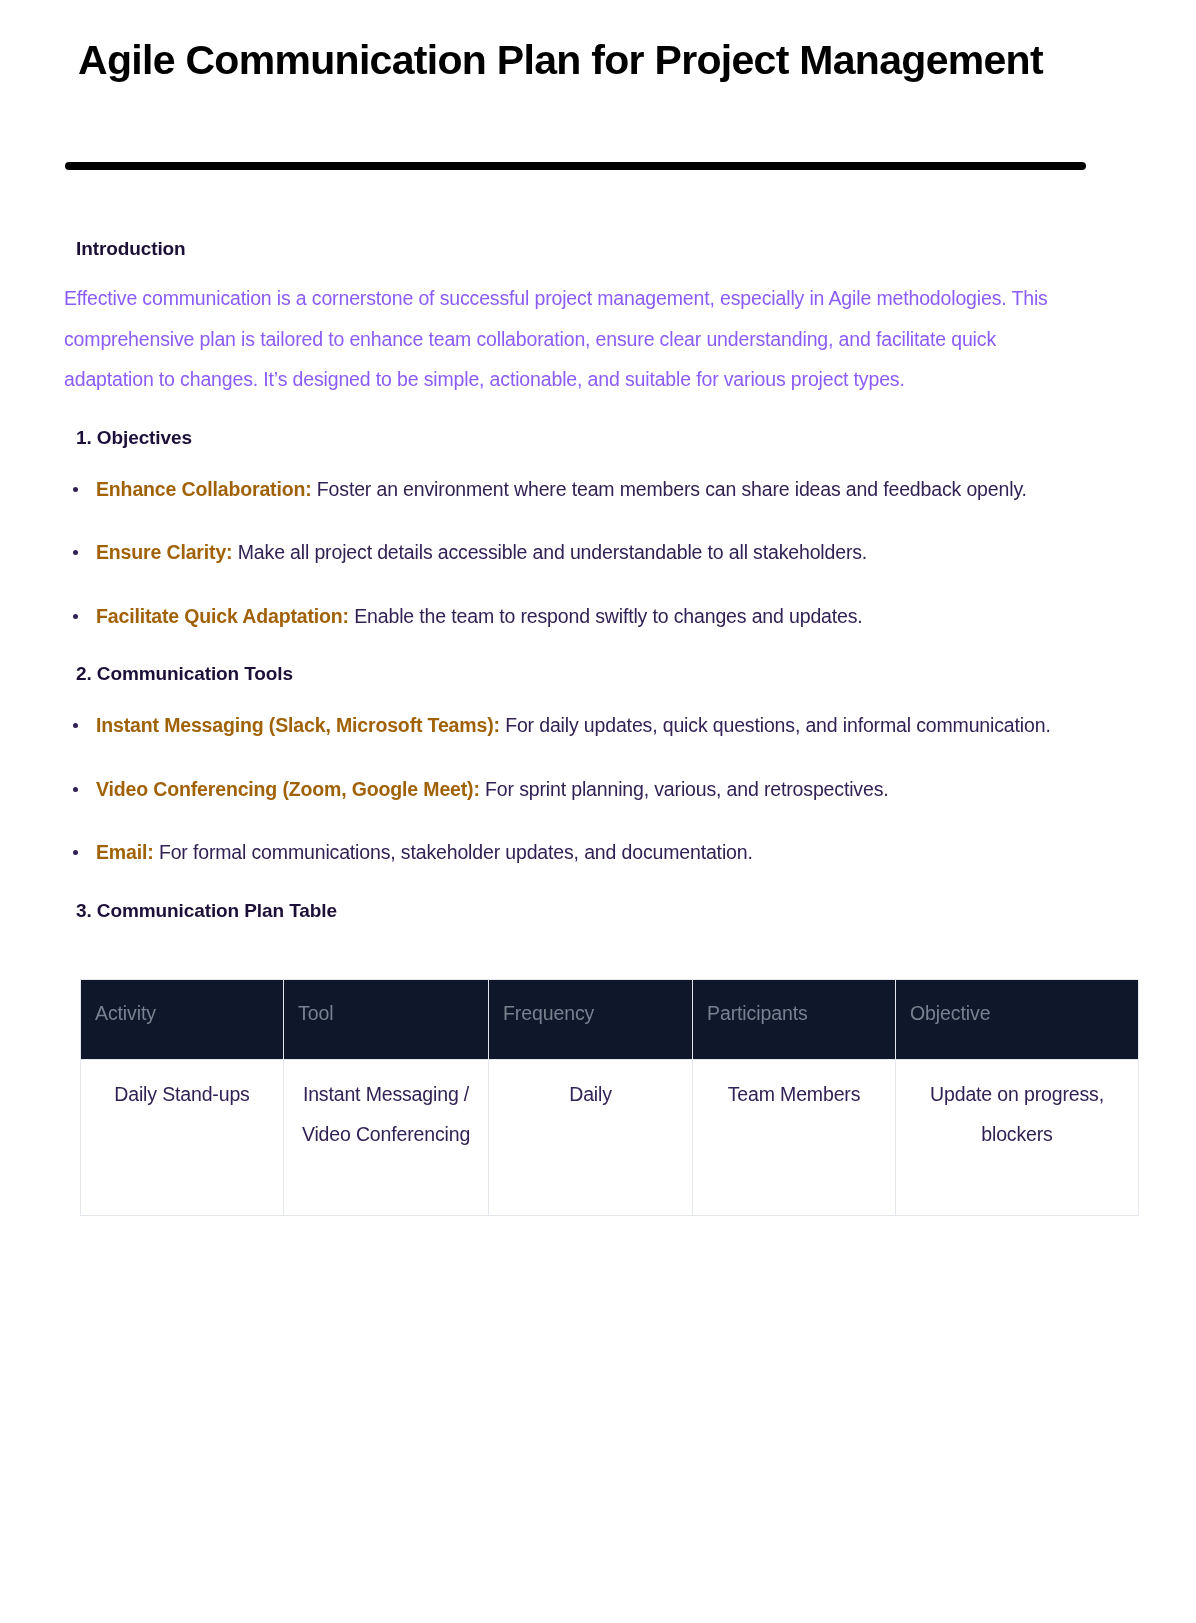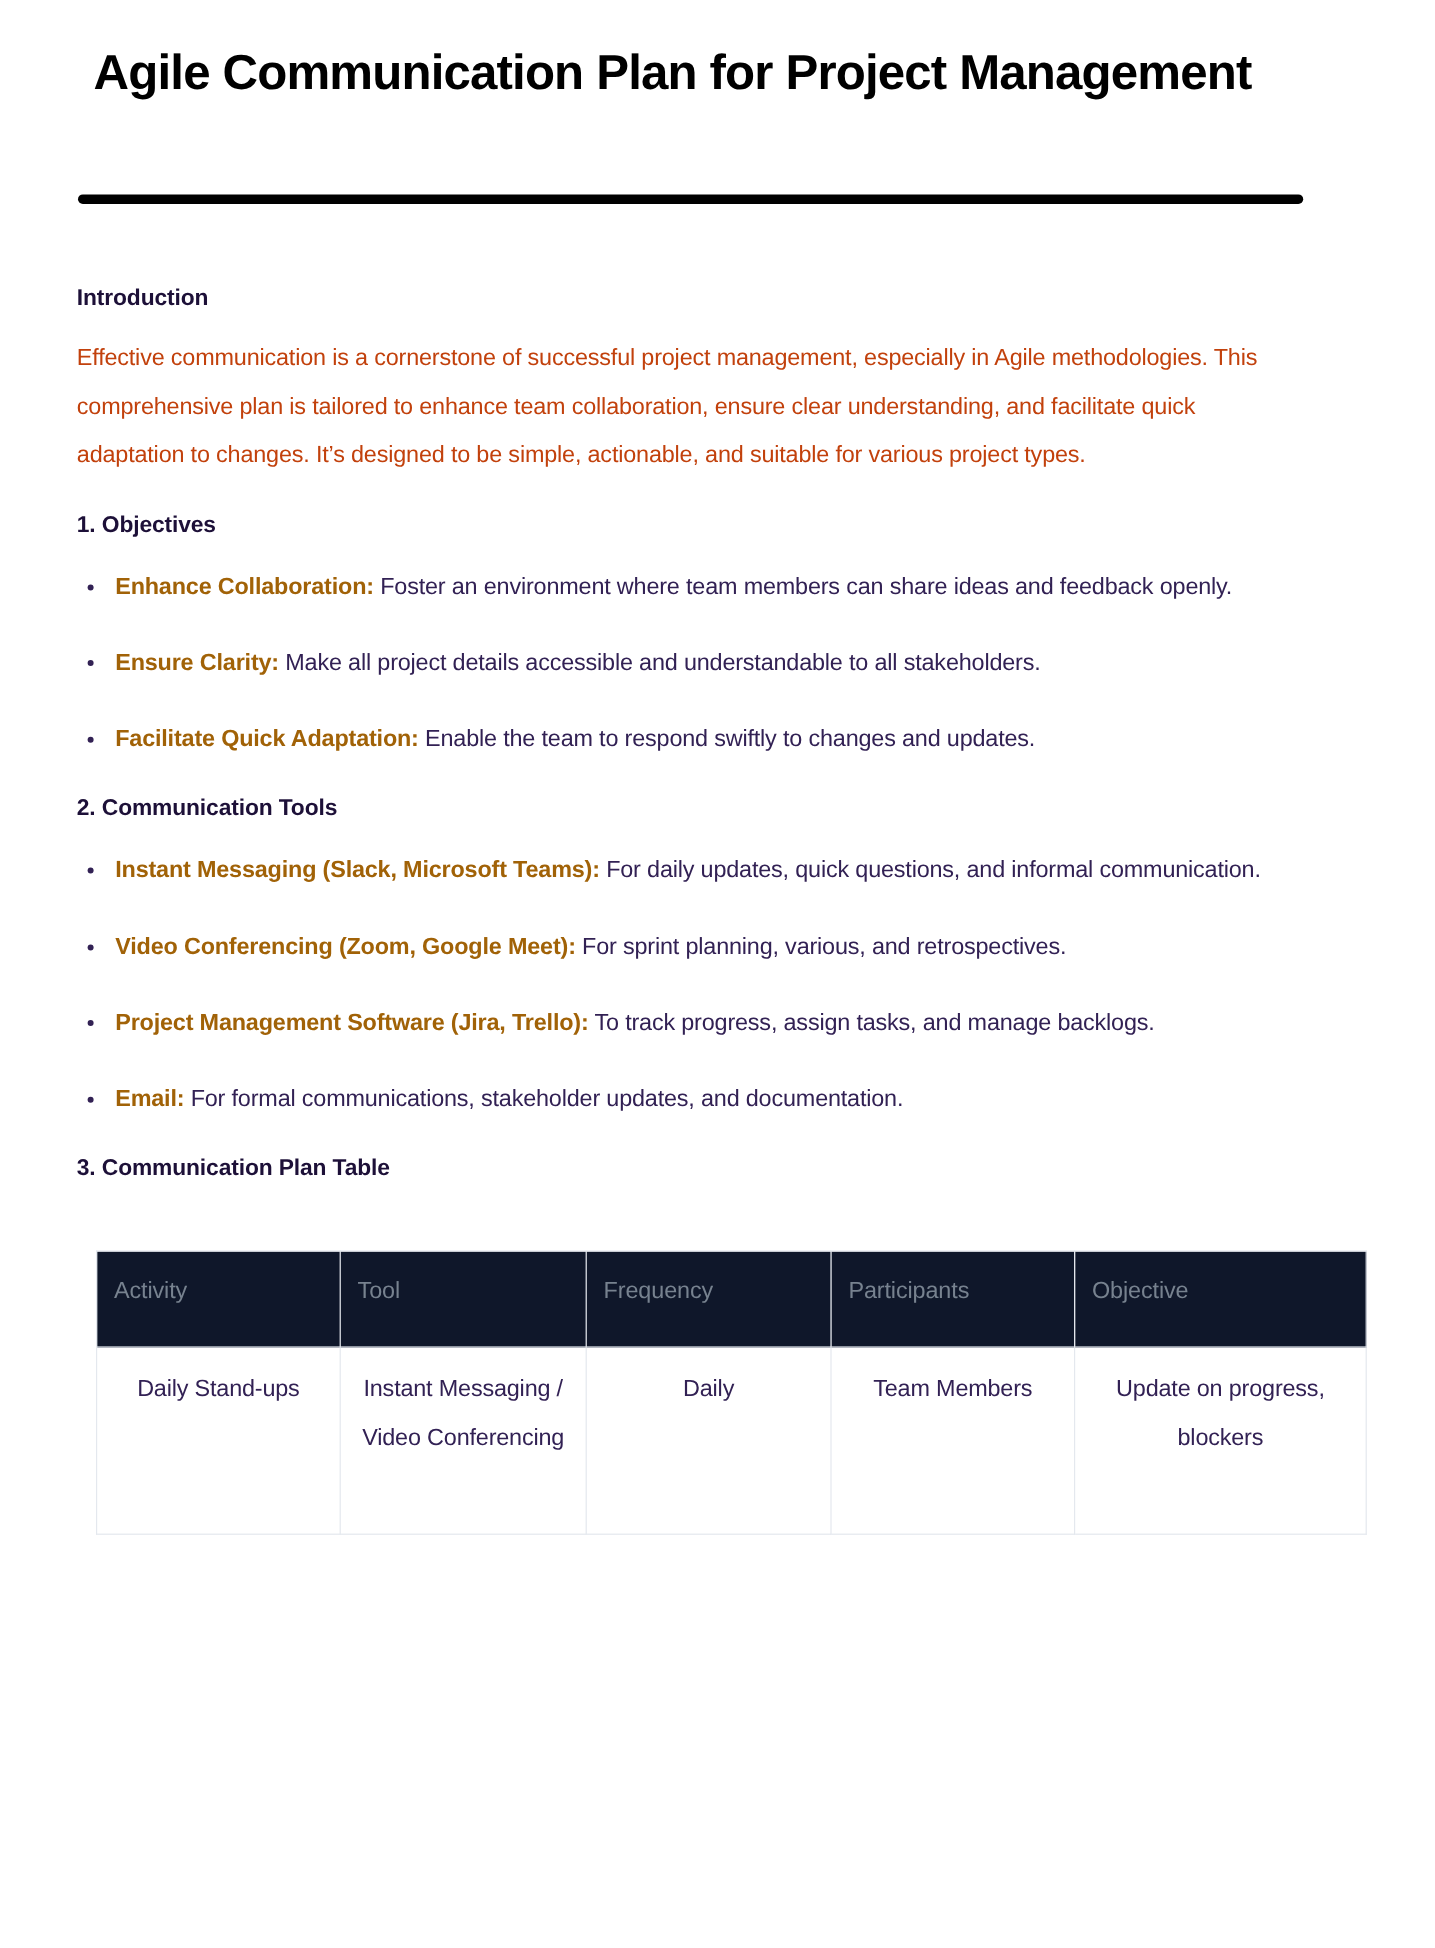--- a/index.html
+++ b/index.html
@@ -42,37 +42,37 @@
     border-radius: 5px;
   }
 
   
   .content {
     padding: 0 60px 0 64px;
     box-sizing: border-box;
   }
 
   .section-heading {
-    margin: 0;
+    margin: 12px;
     padding: 0;
     font-size: 19px;
     line-height: 26px;
     font-weight: 700;
     color: #1d1038;
     letter-spacing: -0.1px;
   }
 
   .heading-intro { margin-top: 66px; }
   .heading-num   { margin-top: 25px; }
 
   .body-text {
     margin: 16px 0 0 0;
     font-size: 19.5px;
     line-height: 40.5px;
-    color: #c2410c;
+    color: #8b5cf6;
     font-weight: 400;
     letter-spacing: -0.15px;
     max-width: 1000px;
   }
 
   ul.bullets {
     list-style: none;
     margin: 18px 0 0 0;
     padding: 0;
   }
@@ -179,23 +179,20 @@
     </ul>
 
     <h2 class="section-heading heading-num">2. Communication Tools</h2>
 
     <ul class="bullets">
       <li>
         <span class="b-term">Instant Messaging (Slack, Microsoft Teams):</span><span> For daily updates, quick questions, and informal communication.</span>
       </li>
       <li>
         <span class="b-term">Video Conferencing (Zoom, Google Meet):</span><span> For sprint planning, various, and retrospectives.</span>
-      </li>
-      <li>
-        <span class="b-term">Project Management Software (Jira, Trello):</span><span> To track progress, assign tasks, and manage backlogs.</span>
       </li>
       <li>
         <span class="b-term">Email:</span><span> For formal communications, stakeholder updates, and documentation.</span>
       </li>
     </ul>
 
     <h2 class="section-heading heading-num">3. Communication Plan Table</h2>
 
     <div class="table-wrap">
       <table class="plan-table">

